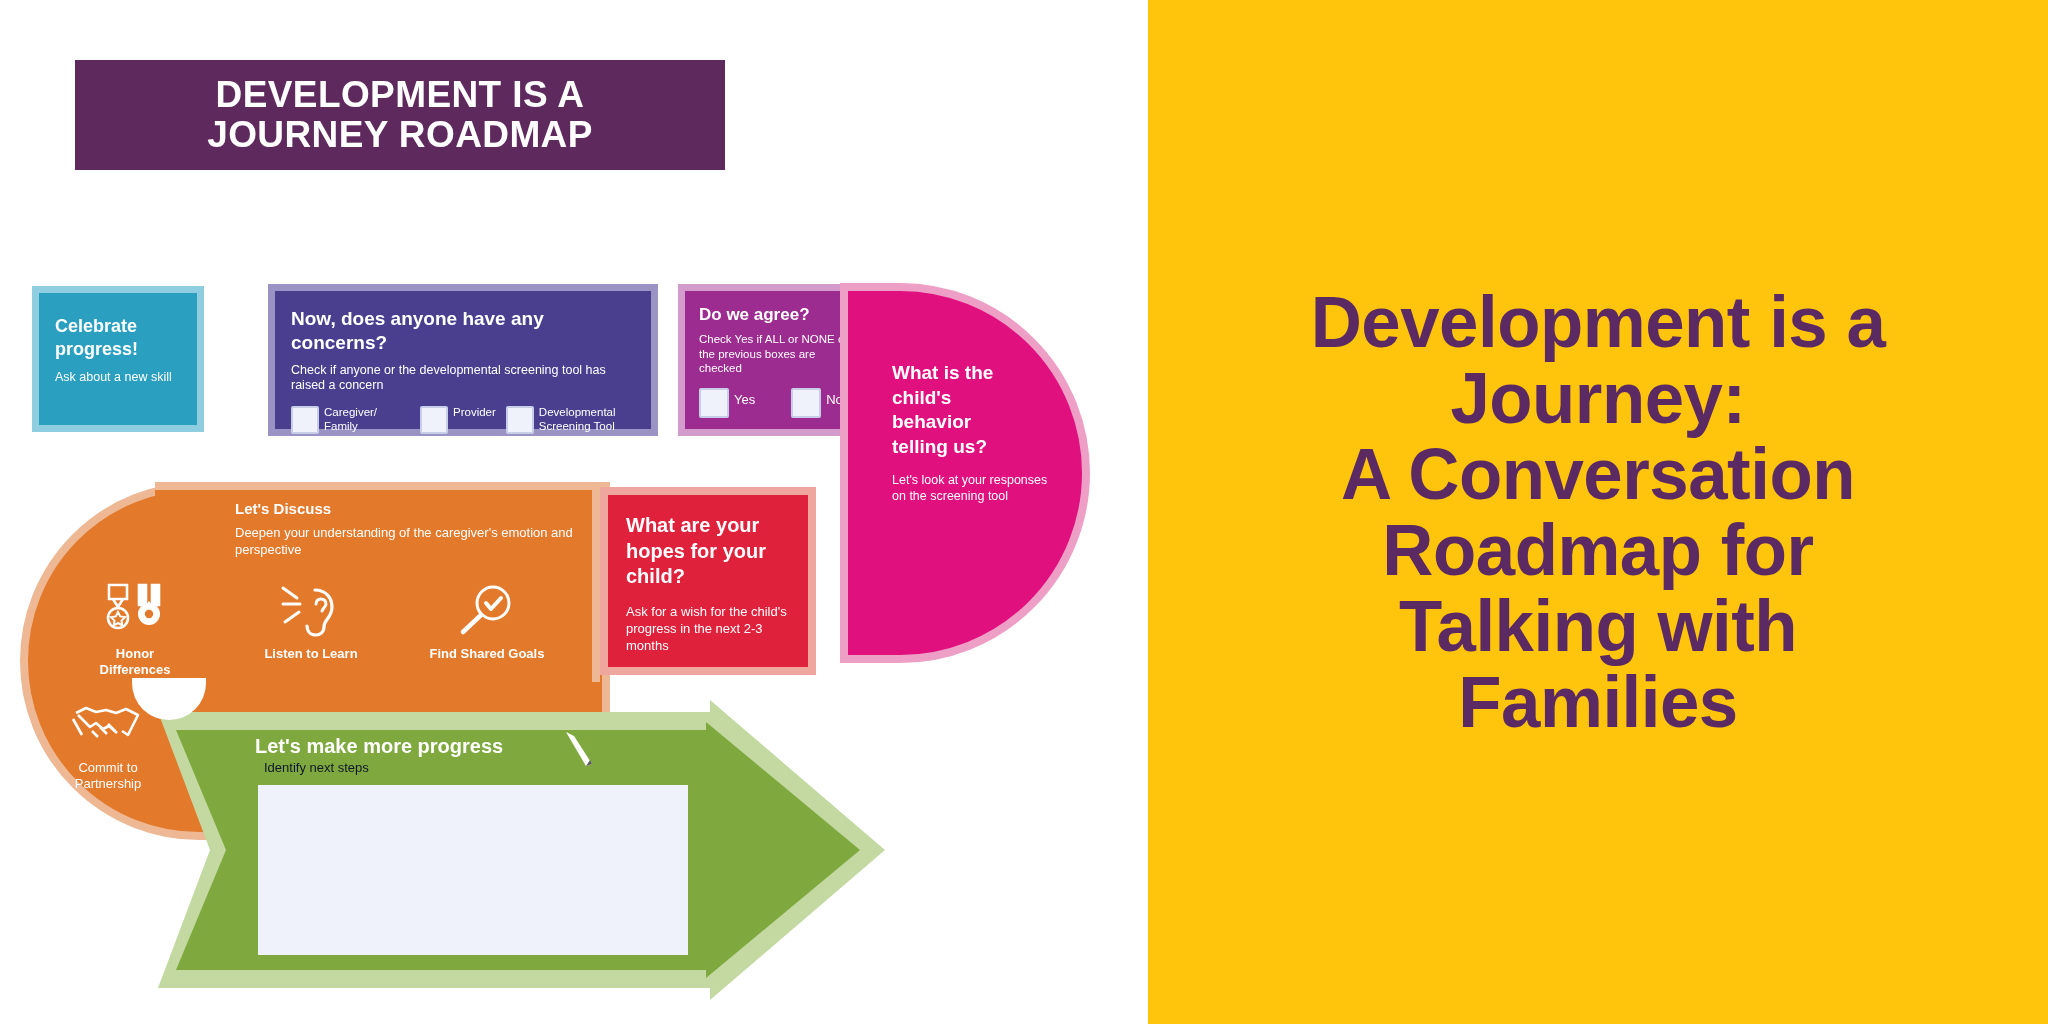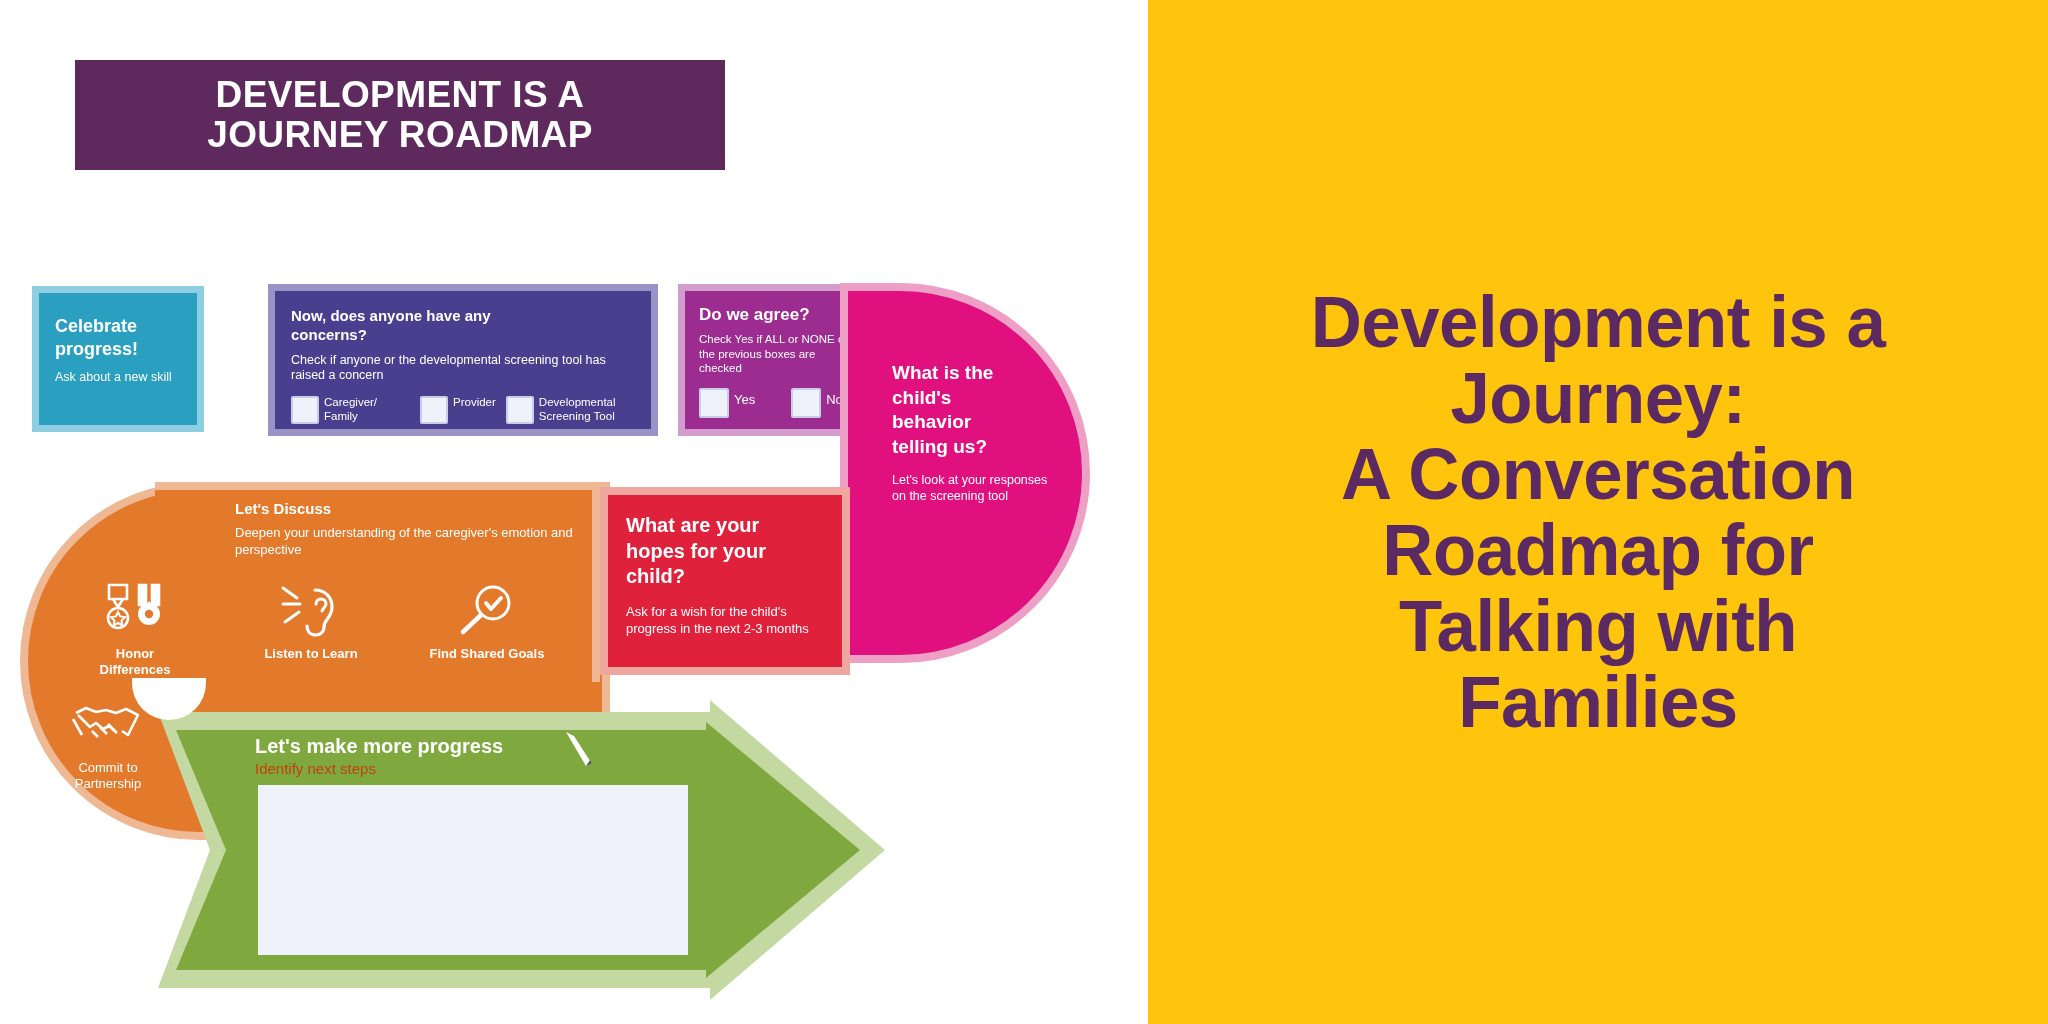--- a/index.html
+++ b/index.html
@@ -54,21 +54,21 @@
   }
   .celebrate .hd{font-size:18px;line-height:1.28;}
   .celebrate .sub{font-size:12.5px;margin-top:9px;line-height:1.25;}
 
   
   .concerns{
     left:268px;top:284px;width:390px;height:152px;
     background:#4A3F8F;border:7px solid #9A93C4;
     padding:16px 14px 0 16px;
   }
-  .concerns .hd{font-size:15px;line-height:1.25;}
+  .concerns .hd{font-size:19px;line-height:1.25;}
   .concerns .sub{font-size:12.5px;margin-top:8px;line-height:1.26;}
   .cb-row{display:flex;align-items:flex-start;margin-top:12px;gap:10px;}
   .cb-item{display:flex;align-items:flex-start;gap:5px;}
   .cb{
     width:24px;height:24px;background:#EFF2FA;border:2px solid #C9CEE8;
     flex:0 0 24px;border-radius:2px;
   }
   .cb-lbl{color:#fff;font-size:11.5px;line-height:1.18;max-width:86px;}
 
   
@@ -114,32 +114,32 @@
     display:flex;align-items:flex-start;gap:26px;font-weight:bold;}
   .icon-cell{display:flex;flex-direction:column;align-items:center;width:150px;}
   .icon-cell .glyph{height:62px;display:flex;align-items:flex-end;justify-content:center;}
   .icon-cell .lbl{color:#fff;font-size:13px;text-align:center;margin-top:6px;line-height:1.22;}
 
   .partner{position:absolute;left:28px;top:700px;width:160px;text-align:center;}
   .partner .lbl{color:#fff;font-size:13px;line-height:1.22;margin-top:6px;}
 
   
   .hopes{
-    left:600px;top:487px;width:250px;height:188px;
+    left:600px;top:487px;width:216px;height:188px;
     background:#E0213C;border:8px solid #EFA69F;
     padding:18px 16px 0 18px;
   }
   .hopes .hd{font-size:20px;line-height:1.28;}
   .hopes .sub{font-size:13px;margin-top:14px;line-height:1.3;}
 
   
   .arrow-wrap{position:absolute;left:150px;top:700px;width:740px;height:300px;}
   .arrow-txt{position:absolute;left:105px;top:35px;width:430px;z-index:4;}
   .arrow-txt .hd{color:#fff;font-weight:bold;font-size:20px;}
-  .arrow-txt .sub{color:#c2410c;font-size:15px;margin-top:2px;}
+  .arrow-txt .sub{color:#0f172a;font-size:13px;margin-top:2px;margin-left:9px;}
   .arrow-field{
     position:absolute;left:108px;top:85px;width:430px;height:170px;
     background:#EFF2FA;z-index:4;
   }
   .pencil{position:absolute;left:412px;top:28px;z-index:5;}
 
   
   .notch{
     position:absolute;left:132px;top:678px;width:74px;height:42px;
     background:#fff;border-radius:0 0 40px 40px;z-index:3;

